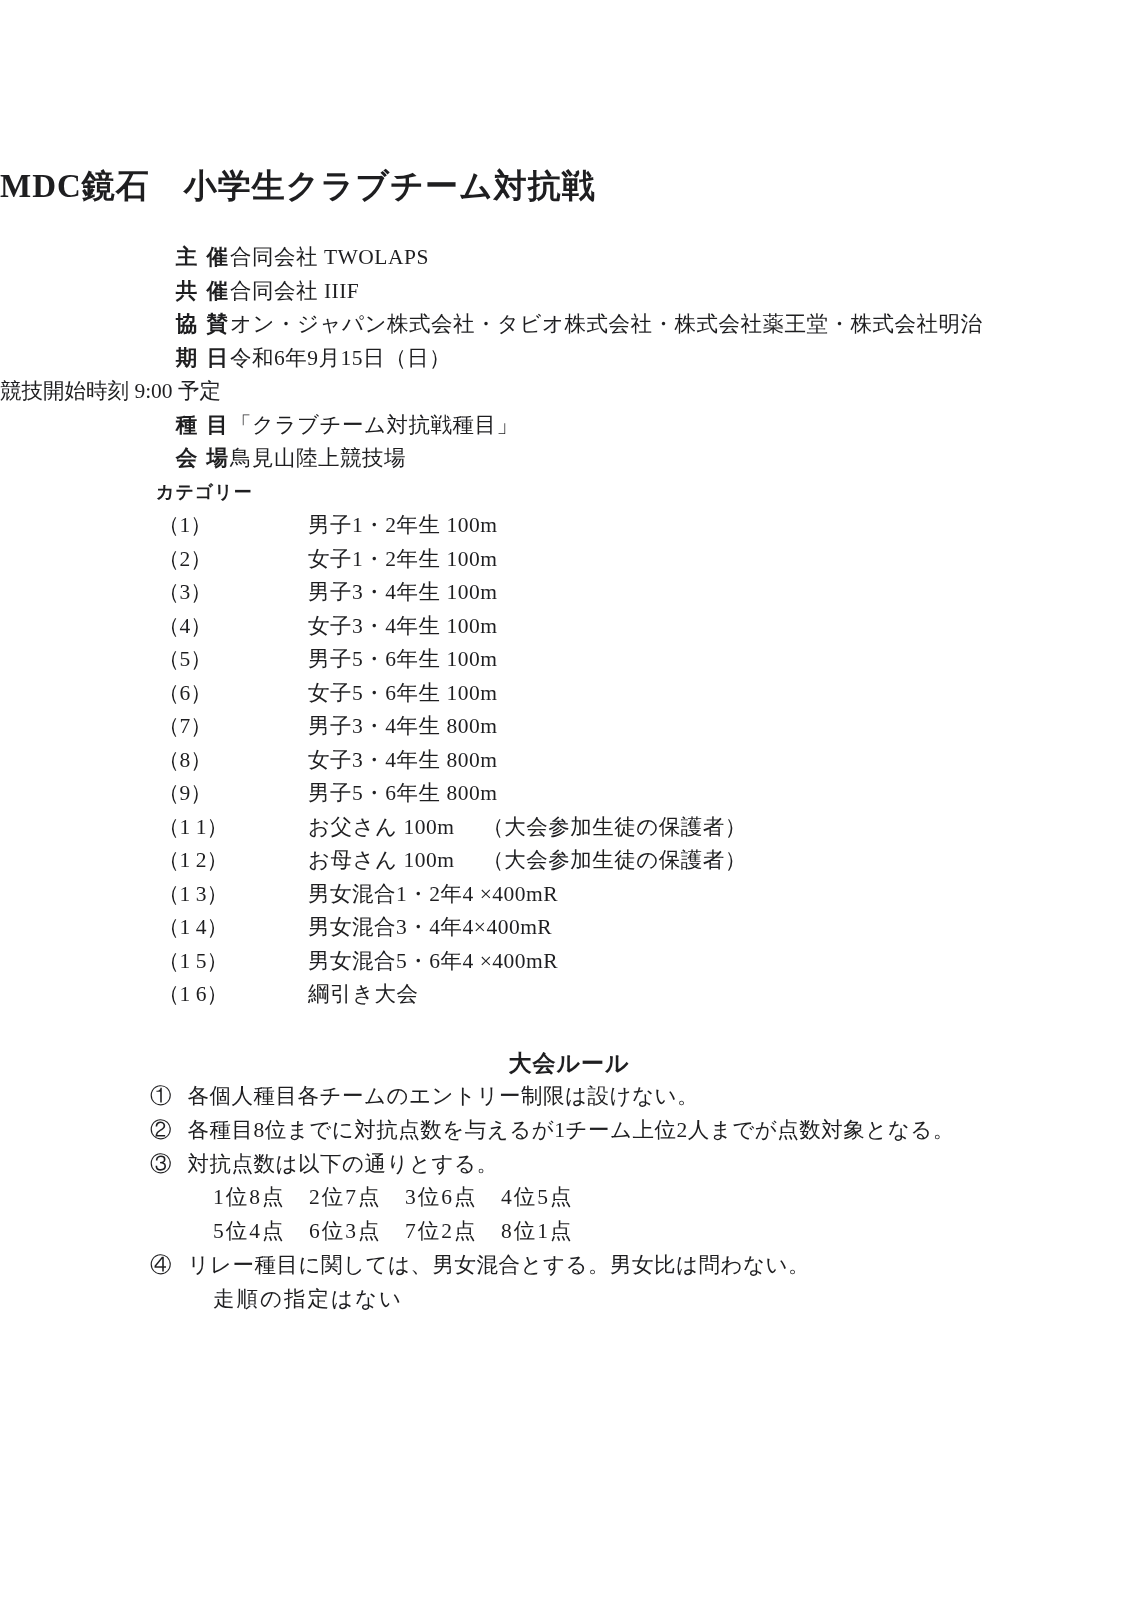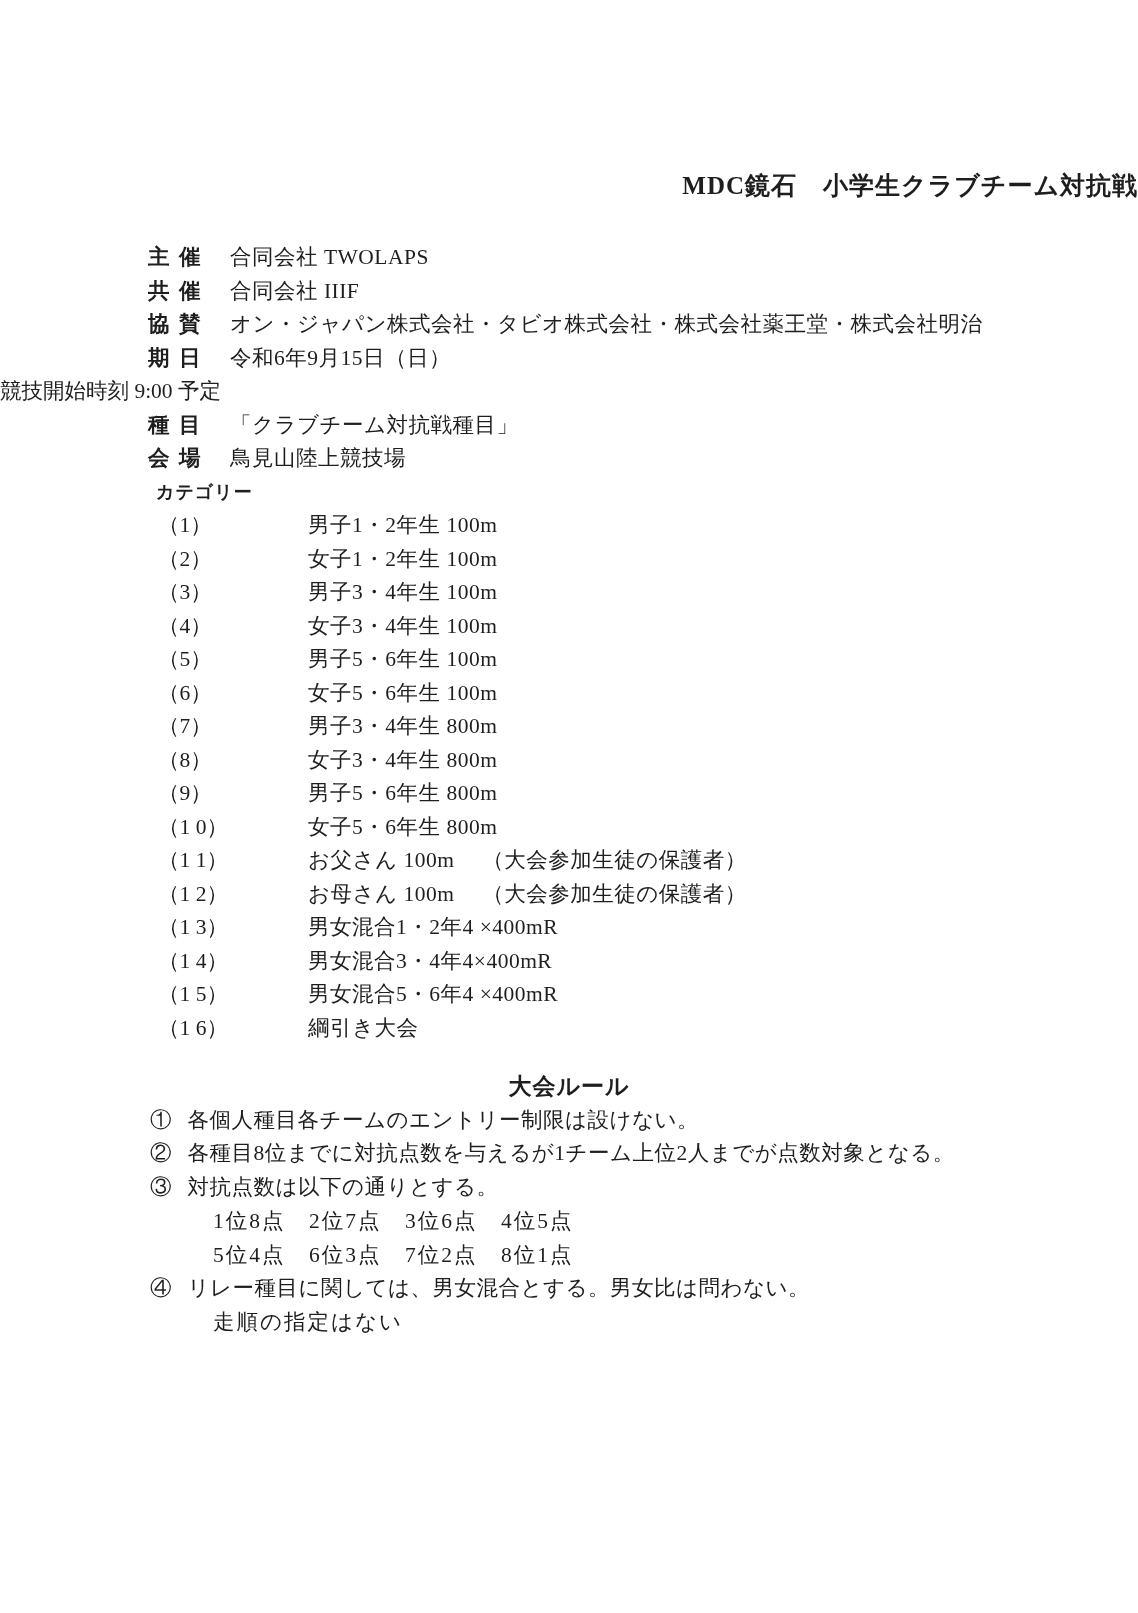--- a/index.html
+++ b/index.html
@@ -15,32 +15,33 @@
     overflow: hidden;
   }
   .page {
     width: 1138px;
     height: 1613px;
     padding-top: 170px;
     box-sizing: border-box;
     background: #ffffff;
   }
   .doc-title {
-    text-align: right;
-    font-weight: bold;
-    font-size: 25px;
+    text-align: left;
+    font-weight: bold;
+    font-size: 33px;
     line-height: 32px;
     letter-spacing: 1px;
   }
   .info-section { margin-top: 39px; }
   .info-row {
     padding-left: 148px;
     display: flex;
     line-height: 33.5px;
     font-size: 21.5px;
+    text-align: right;
   }
   .info-label {
     font-weight: bold;
     width: 82px;
     flex: none;
     letter-spacing: 2px;
   }
   .info-value { letter-spacing: 0.5px; }
   .info-sub {
     line-height: 33.5px;
@@ -55,21 +56,21 @@
   }
   .cat-row {
     padding-left: 158px;
     display: flex;
     line-height: 33.5px;
     font-size: 21.5px;
   }
   .cat-no { width: 150px; flex: none; }
   .cat-event { letter-spacing: 0.5px; }
   .rules-title {
-    margin-top: 25px;
+    margin-top: 35px;
     text-align: center;
     font-weight: bold;
     font-size: 23px;
     line-height: 33.5px;
     letter-spacing: 1px;
   }
   .rule-row {
     padding-left: 150px;
     display: flex;
     line-height: 33.8px;
@@ -153,24 +154,20 @@
     </div>
     <div class="cat-row">
       <span class="cat-no">（8）</span>
       <span class="cat-event">女子3・4年生 800m</span>
     </div>
     <div class="cat-row">
       <span class="cat-no">（9）</span>
       <span class="cat-event">男子5・6年生 800m</span>
     </div>
     <div class="cat-row">
-      <span class="cat-no">（1 0）</span>
-      <span class="cat-event">女子5・6年生 800m</span>
-    </div>
-    <div class="cat-row">
       <span class="cat-no">（1 1）</span>
       <span class="cat-event">お父さん 100m　 （大会参加生徒の保護者）</span>
     </div>
     <div class="cat-row">
       <span class="cat-no">（1 2）</span>
       <span class="cat-event">お母さん 100m　 （大会参加生徒の保護者）</span>
     </div>
     <div class="cat-row">
       <span class="cat-no">（1 3）</span>
       <span class="cat-event">男女混合1・2年4 ×400mR</span>

